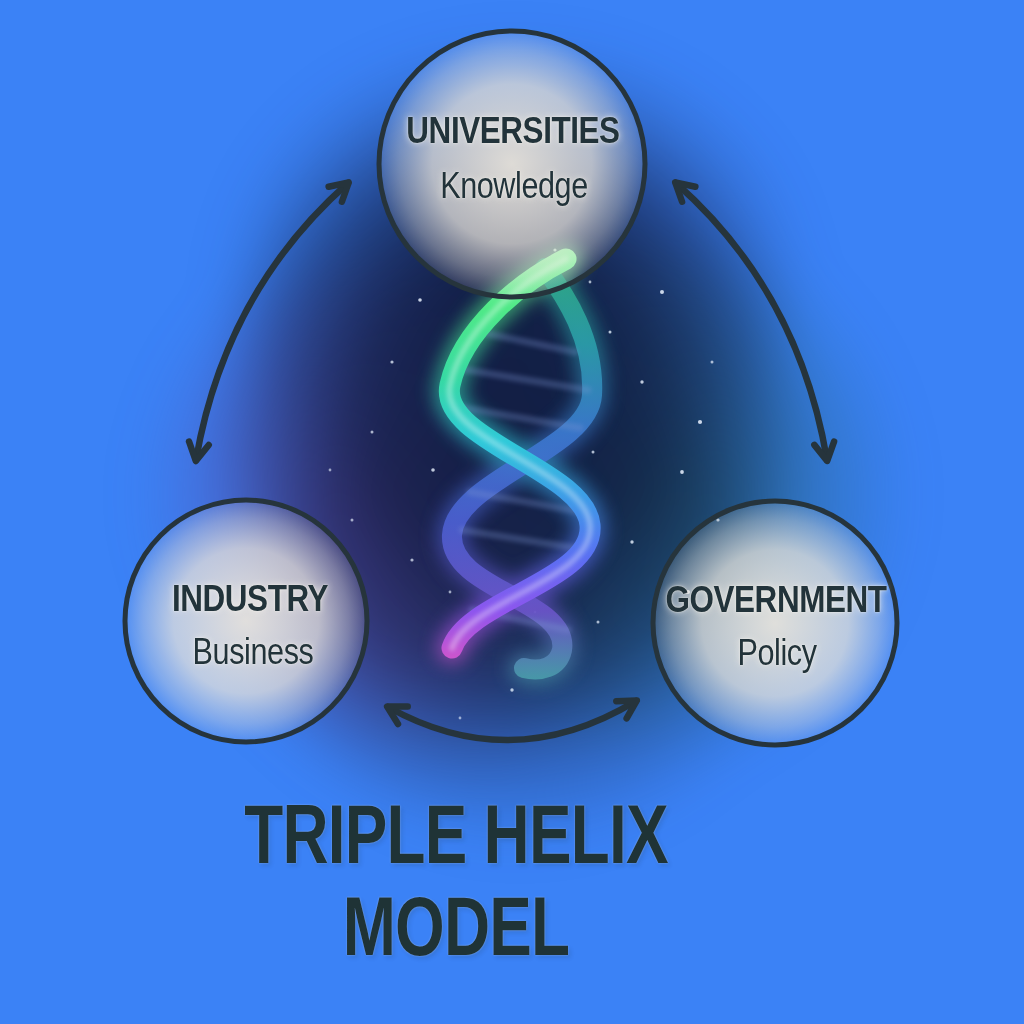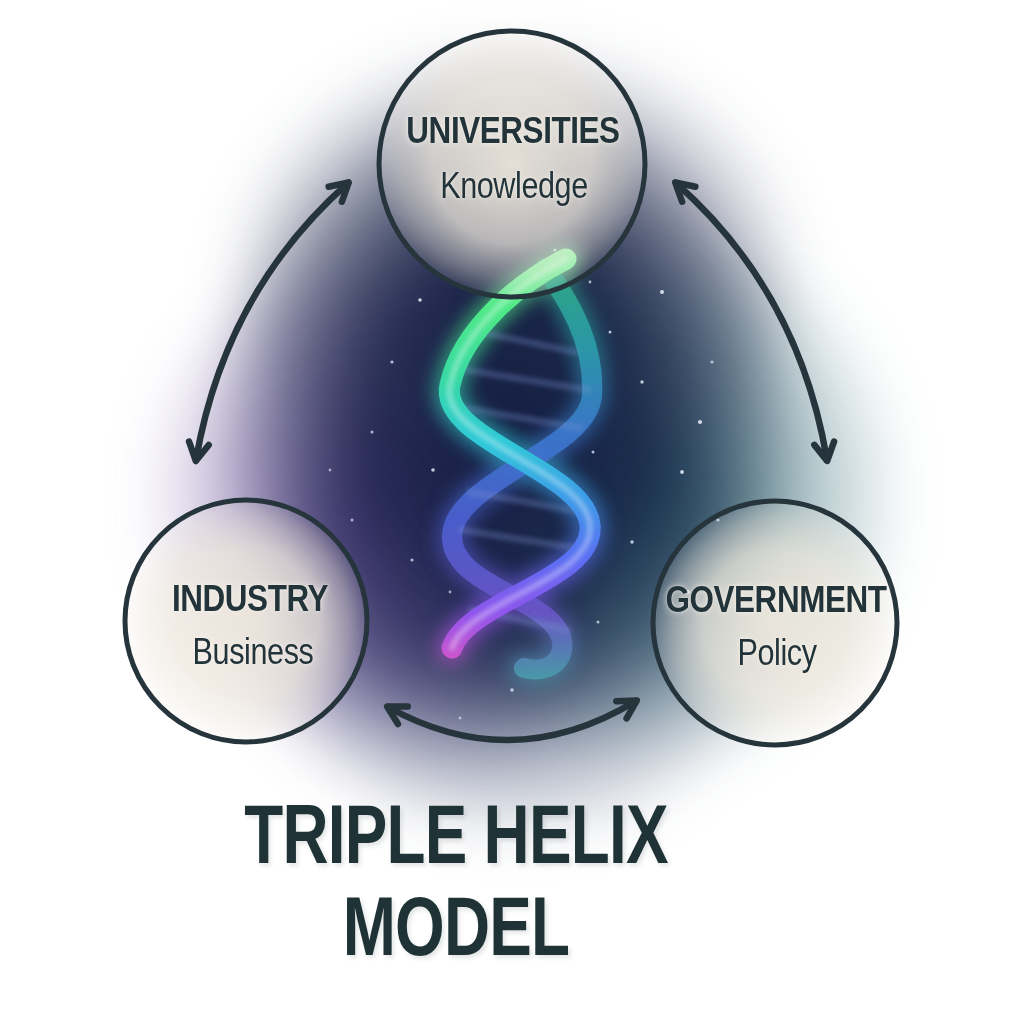--- a/index.html
+++ b/index.html
@@ -1,18 +1,18 @@
 <!DOCTYPE html>
 <html><head>
 <meta charset="utf-8">
 <style>
   html,body{margin:0;padding:0;background:#EDE7DB;}
   #canvas{
     position:relative;width:1024px;height:1024px;overflow:hidden;
-    background:#ffffff;
+    background:#3b82f6;
     font-family:"Liberation Sans",sans-serif;
   }
   
   #nebula{
     position:absolute;left:0;top:0;width:1024px;height:1024px;
     filter:blur(24px);
     background-image:
       radial-gradient(300px 330px at 508px 420px, rgba(16,26,62,0.95) 0%, rgba(16,26,62,0.80) 45%, rgba(16,26,62,0) 100%),
       radial-gradient(235px 255px at 372px 495px, rgba(94,62,150,0.85) 0%, rgba(94,62,150,0) 100%),
       radial-gradient(255px 275px at 655px 495px, rgba(30,92,104,0.88) 0%, rgba(30,92,104,0) 100%),

